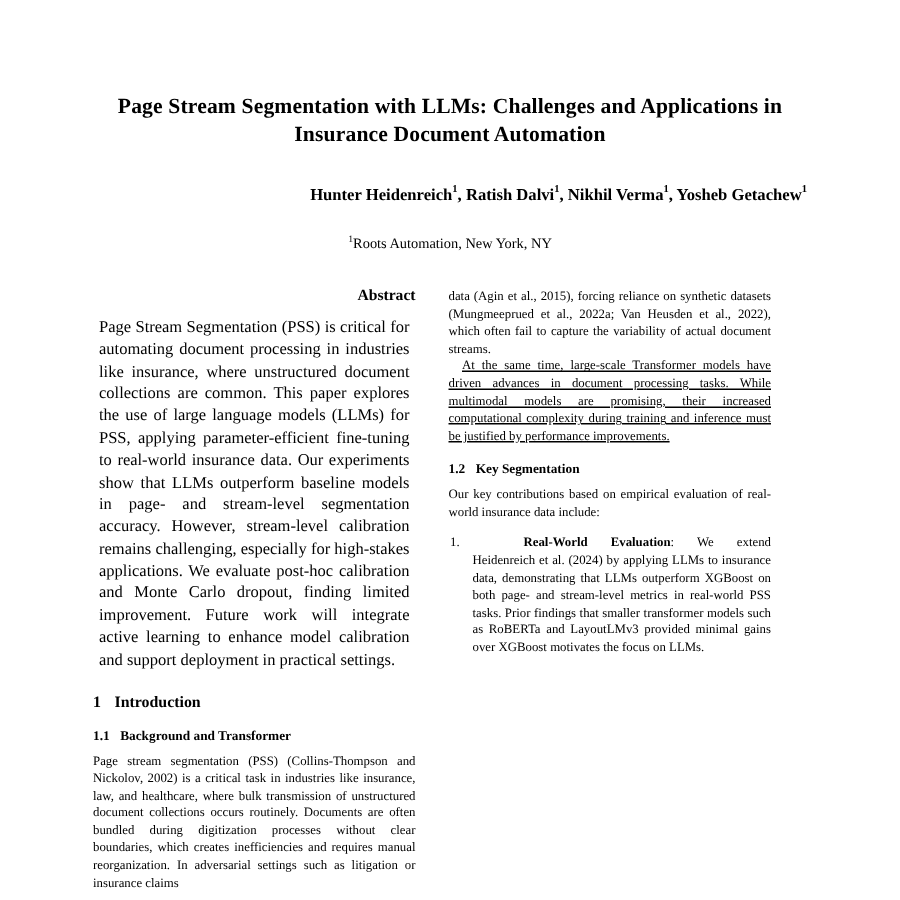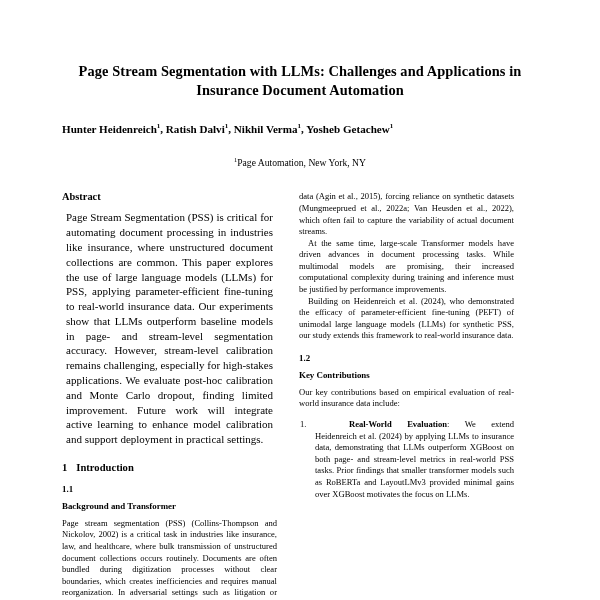--- a/index.html
+++ b/index.html
@@ -32,21 +32,21 @@
     font-size: 14.4px;
     line-height: 1.33;
     font-weight: bold;
     text-align: center;
     letter-spacing: 0.1px;
   }
   .authors {
     margin-top: 22px;
     font-size: 11.1px;
     font-weight: bold;
-    text-align: left;
+    text-align: right;
     line-height: 1.3;
   }
   .authors sup { font-size: 7px; font-weight: bold; vertical-align: super; }
   .affiliation {
     margin-top: 19px;
     font-size: 9.6px;
     text-align: center;
     line-height: 1.3;
   }
   .affiliation sup { font-size: 6.5px; vertical-align: super; }
@@ -66,21 +66,21 @@
     margin-top: 22px;
   }
   .col {
     width: 215px;
     flex: 0 0 215px;
   }
 
   .abstract-head {
     font-size: 10.4px;
     font-weight: bold;
-    text-align: left;
+    text-align: right;
     margin: 0 0 8px 0;
   }
   .abstract-body {
     font-size: 11px;
     line-height: 1.345;
     text-align: justify;
     text-justify: inter-word;
     padding: 0 4px;
     margin: 0;
     hyphens: manual;
@@ -94,32 +94,31 @@
     gap: 9px;
   }
   .section-head .num { flex: 0 0 auto; }
 
   .subsection-head {
     font-size: 8.9px;
     font-weight: bold;
     margin: 11px 0 7px 0;
     display: flex;
     gap: 7px;
-    flex-direction: column;
   }
   .subsection-head .num { flex: 0 0 auto; }
 
   .para {
     font-size: 8.55px;
     line-height: 1.355;
     text-align: justify;
     text-justify: inter-word;
     margin: 0;
   }
-  .para + .para { text-indent: 9px; }
+  .para + .para { text-indent: 9px; text-decoration: underline; }
   .para.noindent { text-indent: 0; }
 
   .contrib-list {
     margin: 9px 0 0 0;
     padding: 0;
     list-style: none;
   }
   .contrib-item {
     font-size: 8.55px;
     line-height: 1.355;
@@ -143,21 +142,21 @@
 
 <div class="page">
 
   <h1 class="title">Page Stream Segmentation with LLMs: Challenges and Applications in Insurance Document Automation</h1>
 
   <div class="authors">
     <span>Hunter Heidenreich<sup>1</sup>, Ratish Dalvi<sup>1</sup>, Nikhil Verma<sup>1</sup>, Yosheb Getachew<sup>1</sup></span>
   </div>
 
   <div class="affiliation">
-    <sup>1</sup><span>Page Automation, New York, NY</span>
+    <sup>1</sup><span>Roots Automation, New York, NY</span>
   </div>
 
 
   <div class="columns">
 
     <div class="col col-left">
 
       <div class="abstract-head">Abstract</div>
       <p class="abstract-body">Page Stream Segmentation (PSS) is critical for automating document processing in industries like insurance, where unstructured document collections are common. This paper explores the use of large language models (LLMs) for PSS, applying parameter-efficient fine-tuning to real-world insurance data. Our experiments show that LLMs outperform baseline models in page- and stream-level segmentation accuracy. However, stream-level calibration remains challenging, especially for high-stakes applications. We evaluate post-hoc calibration and Monte Carlo dropout, finding limited improvement. Future work will integrate active learning to enhance model calibration and support deployment in practical settings.</p>
 
@@ -172,25 +171,24 @@
       </div>
 
       <p class="para noindent">Page stream segmentation (PSS) (Collins-Thompson and Nickolov, 2002) is a critical task in industries like insurance, law, and healthcare, where bulk transmission of unstructured document collections occurs routinely. Documents are often bundled during digitization processes without clear boundaries, which creates inefficiencies and requires manual reorganization. In adversarial settings such as litigation or insurance claims</p>
 
     </div>
 
     <div class="col col-right">
 
       <p class="para noindent">data (Agin et al., 2015), forcing reliance on synthetic datasets (Mungmeeprued et al., 2022a; Van Heusden et al., 2022), which often fail to capture the variability of actual document streams.</p>
       <p class="para">At the same time, large-scale Transformer models have driven advances in document processing tasks. While multimodal models are promising, their increased computational complexity during training and inference must be justified by performance improvements.</p>
-      <p class="para">Building on Heidenreich et al. (2024), who demonstrated the efficacy of parameter-efficient fine-tuning (PEFT) of unimodal large language models (LLMs) for synthetic PSS, our study extends this framework to real-world insurance data.</p>
 
       <div class="subsection-head">
         <span class="num">1.2</span>
-        <span>Key Contributions</span>
+        <span>Key Segmentation</span>
       </div>
 
       <p class="para noindent">Our key contributions based on empirical evaluation of real-world insurance data include:</p>
 
       <ul class="contrib-list">
         <li class="contrib-item">
           <span class="marker">1.</span><span class="lead">Real-World Evaluation</span><span>: We extend Heidenreich et al. (2024) by applying LLMs to insurance data, demonstrating that LLMs outperform XGBoost on both page- and stream-level metrics in real-world PSS tasks. Prior findings that smaller transformer models such as RoBERTa and LayoutLMv3 provided minimal gains over XGBoost motivates the focus on LLMs.</span>
         </li>
       </ul>
 

